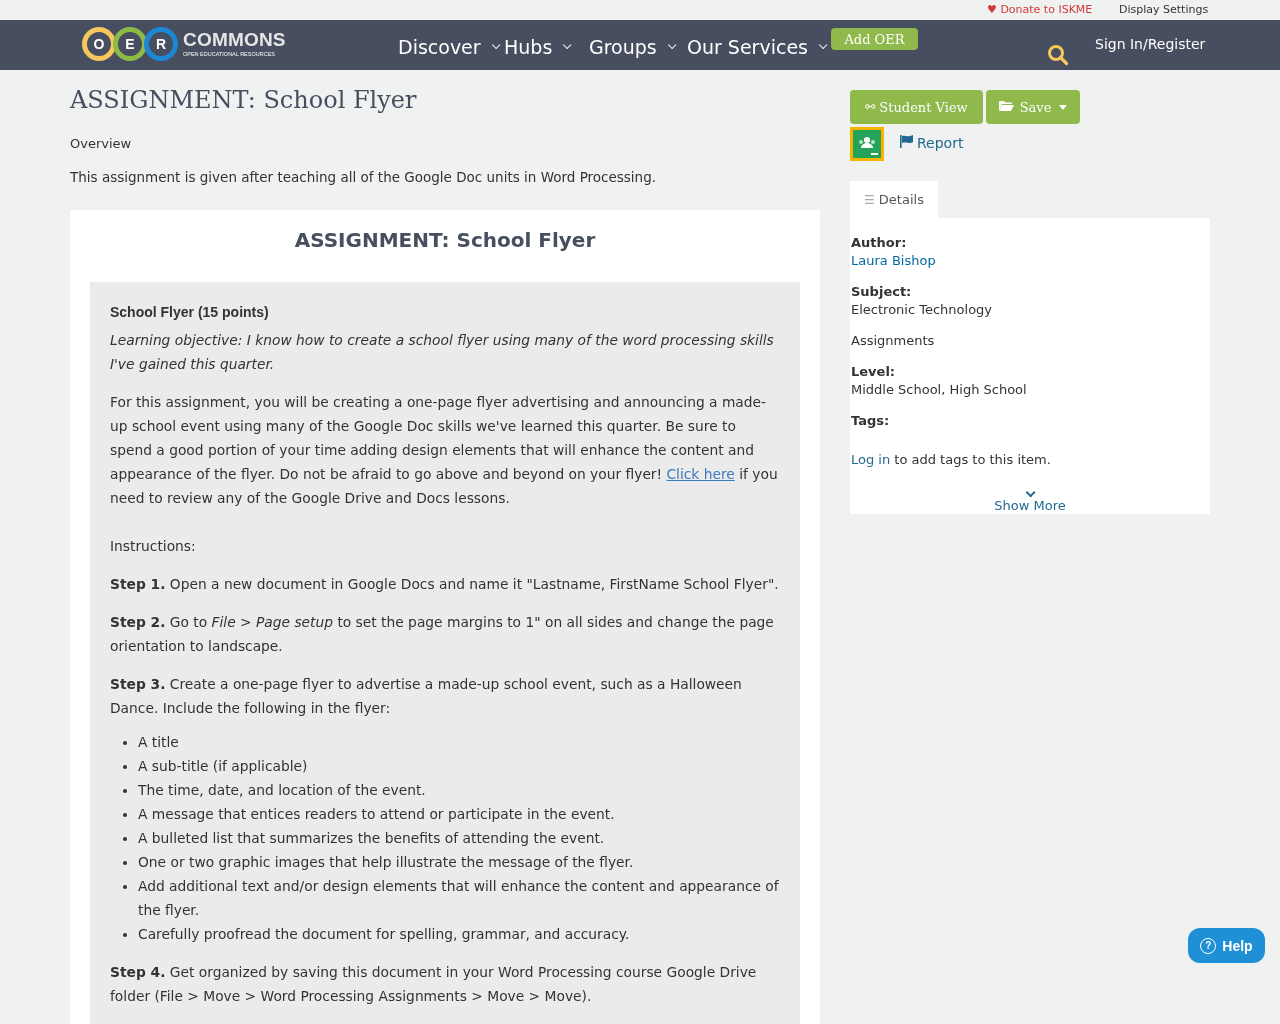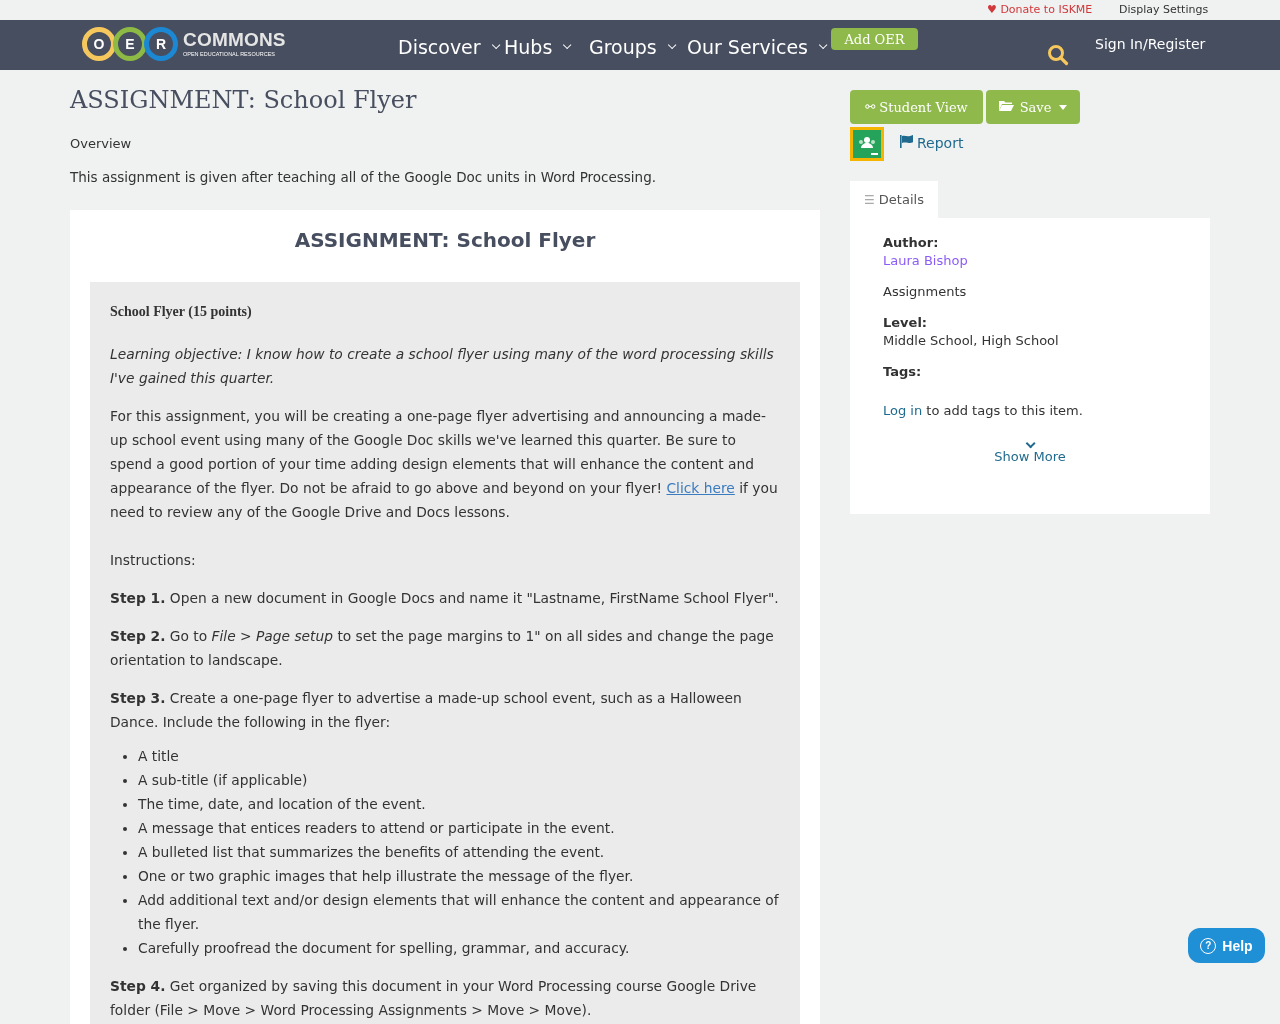--- a/index.html
+++ b/index.html
@@ -116,22 +116,22 @@
     font-size: 20px; font-weight: bold; color: #474e5f;
   }
   .inner-box {
     position: absolute; left: 20px; top: 72px;
     width: 710px; height: 800px;
     background: #ebebeb;
     padding: 18px 20px;
     font-size: 13.8px; line-height: 24px; color: #333;
   }
   .inner-box .flyer-title {
-    font-family: Liberation Serif, serif; font-weight: bold; font-size: 14px;
-    margin-bottom: 18px;
+    font-family: Liberation Sans, sans-serif; font-weight: bold; font-size: 14px;
+    margin-bottom: 4px;
   }
   .inner-box p { margin-bottom: 14px; }
   .inner-box .objective { font-style: italic; }
   .inner-box .link { color: #3b7bbf; text-decoration: underline; }
   .inner-box .instr { margin-top: 24px; }
   .inner-box ul { margin-left: 28px; margin-bottom: 14px; }
   .inner-box li { margin-bottom: 0; }
   .inner-box b { font-weight: bold; }
 
   
@@ -160,26 +160,26 @@
   }
   .details-tab {
     position: absolute; left: 850px; top: 181px;
     width: 88px; height: 37px; background: #fff;
     display: flex; align-items: center; justify-content: center;
     font-size: 13px; color: #555;
   }
   .details-panel {
     position: absolute; left: 850px; top: 218px;
     width: 360px; height: 296px; background: #fff;
-    padding: 16px 33px; font-size: 13px;
+    padding: 16px 1px; font-size: 13px;
   }
   .field { margin-bottom: 13px; }
   .field .label { font-weight: bold; color: #333; line-height: 18px; }
   .field .value { color: #333; line-height: 18px; }
-  .field .value.link { color: #8b5cf6; }
+  .field .value.link { color: #0369a1; }
   .tags-login { margin-top: 22px; color: #333; }
   .tags-login a { color: #1f6a8e; }
   .show-more {
     text-align: center; margin-top: 24px; color: #1f6a8e;
     display: flex; align-items: center; justify-content: center; flex-direction: column;
   }
   .show-more .ch {
     display: inline-block; width: 7px; height: 7px;
     border-right: 2.2px solid #1f6a8e; border-bottom: 2.2px solid #1f6a8e;
     transform: rotate(45deg) translateY(-3px); margin-right: 4px;
@@ -317,20 +317,24 @@
   <span style="margin-right:4px;color:#aaa;font-size:12px">☰</span>
   <span>Details</span>
 </div>
 
 <div class="details-panel">
   <div class="field">
     <div class="label">Author:</div>
     <a class="value link">Laura Bishop</a>
   </div>
   <div class="field">
+    <div class="label">Subject:</div>
+    <div class="value">Electronic Technology</div>
+  </div>
+  <div class="field">
     <div class="value">Assignments</div>
   </div>
   <div class="field">
     <div class="label">Level:</div>
     <div class="value">Middle School, High School</div>
   </div>
   <div class="field">
     <div class="label">Tags:</div>
   </div>
   <div class="tags-login">

